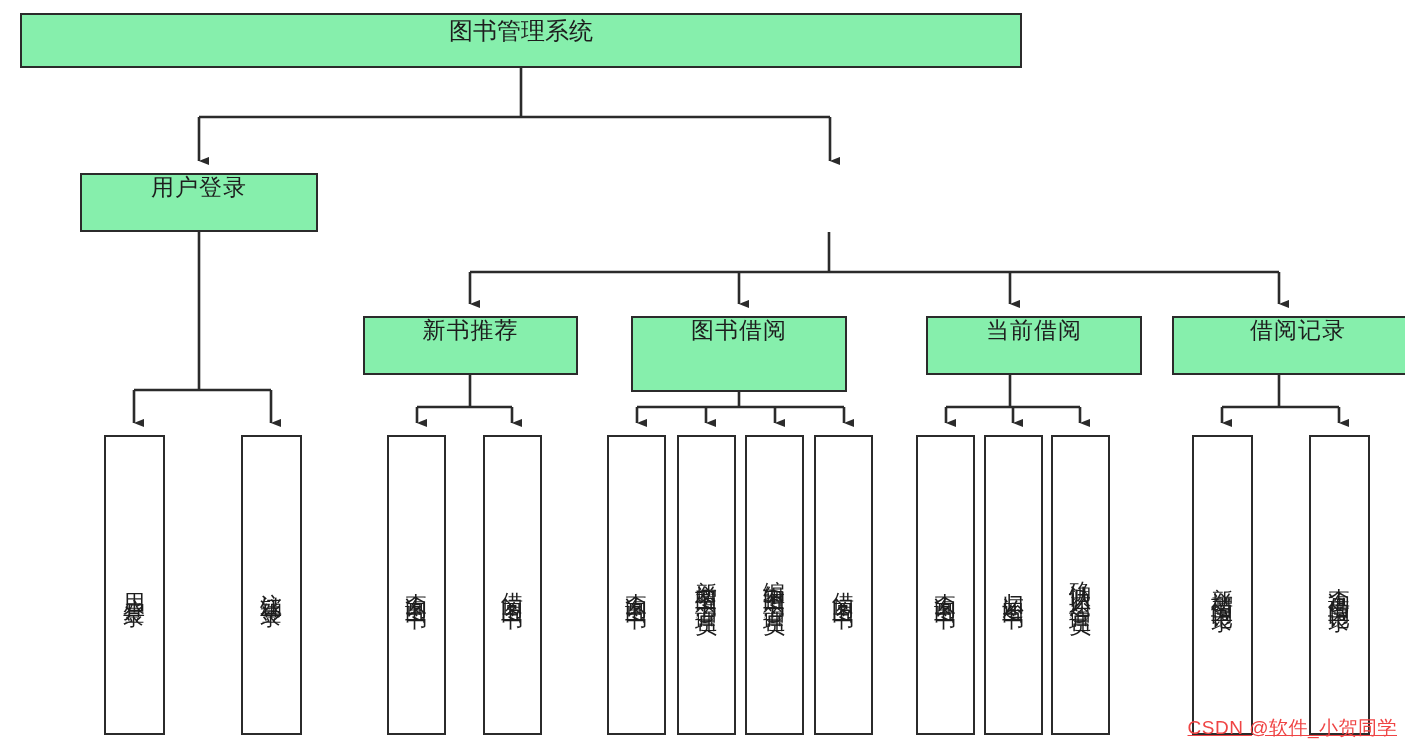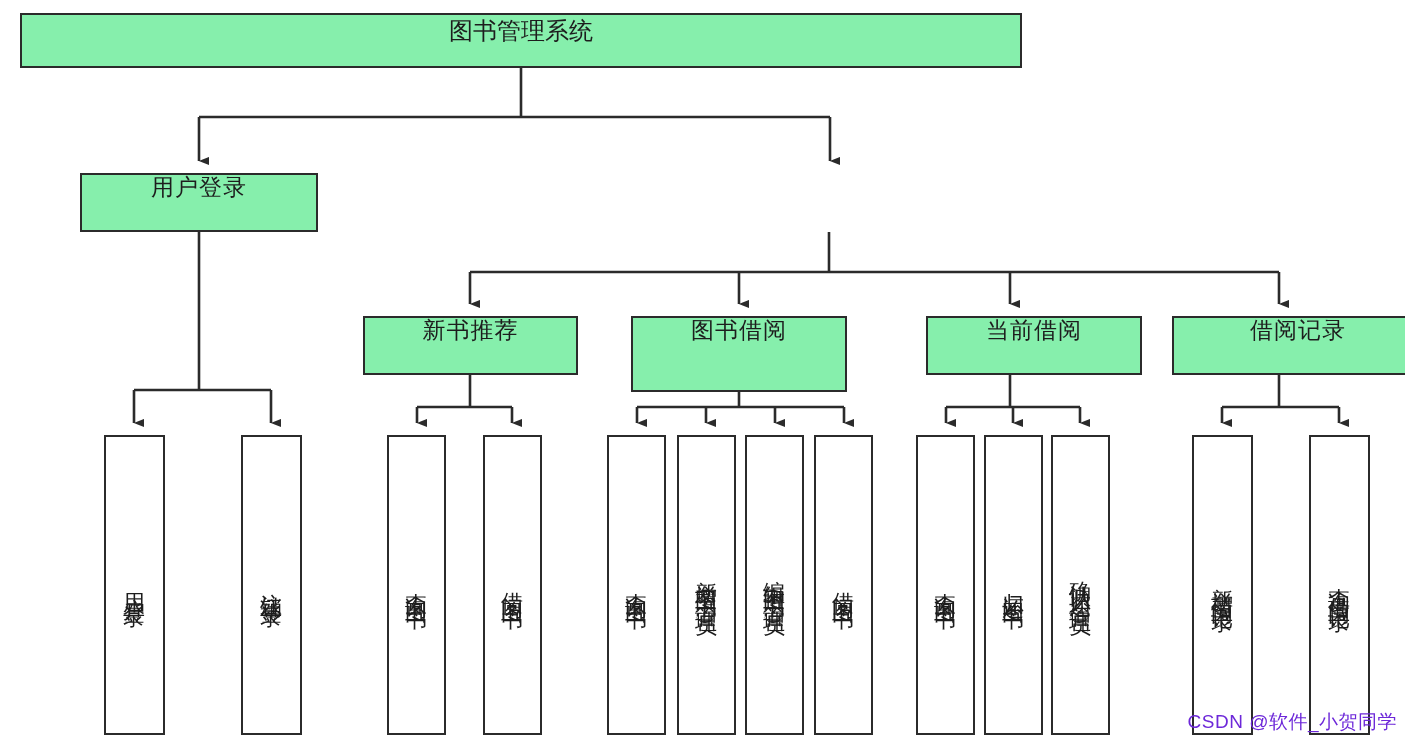--- a/index.html
+++ b/index.html
@@ -7,22 +7,22 @@
   #stage{position:relative;width:1405px;height:747px;overflow:hidden;background:#fff;}
   svg.edges{position:absolute;left:0;top:0;width:1405px;height:747px;pointer-events:none;}
   .node{position:absolute;box-sizing:border-box;background:#86efac;border:2.5px solid #2b2b2b;
         display:flex;justify-content:center;color:#1d1d1d;font-family:Liberation Serif, serif;}
   .node.h{font-size:23px;letter-spacing:1px;line-height:1.1;}
   .node.title{font-size:24px;}
   .leaf{position:absolute;box-sizing:border-box;background:#ffffff;border:2.5px solid #2b2b2b;
         display:flex;align-items:center;justify-content:center;}
   .leaf .vtext{writing-mode:vertical-rl;text-orientation:upright;font-size:22px;
         letter-spacing:5px;line-height:1.05;color:#1d1d1d;white-space:nowrap;}
-  .wm{position:absolute;right:8px;bottom:12px;font-size:19px;color:#6d28d9;
-      letter-spacing:0.5px;white-space:nowrap;}
+  .wm{position:absolute;right:8px;bottom:6px;font-size:19px;color:#ef4444;
+      letter-spacing:0.5px;white-space:nowrap;text-decoration:underline;}
 </style>
 </head>
 <body>
 
 <div id="stage">
 
   <svg class="edges" viewBox="0 0 1405 747">
     <defs>
       <marker id="arw" markerWidth="9" markerHeight="11" refX="4.5" refY="10.4" orient="auto" markerUnits="userSpaceOnUse">
         <path d="M0.3,0 L8.7,0 L4.5,10.6 Z" fill="#2b2b2b"></path>

